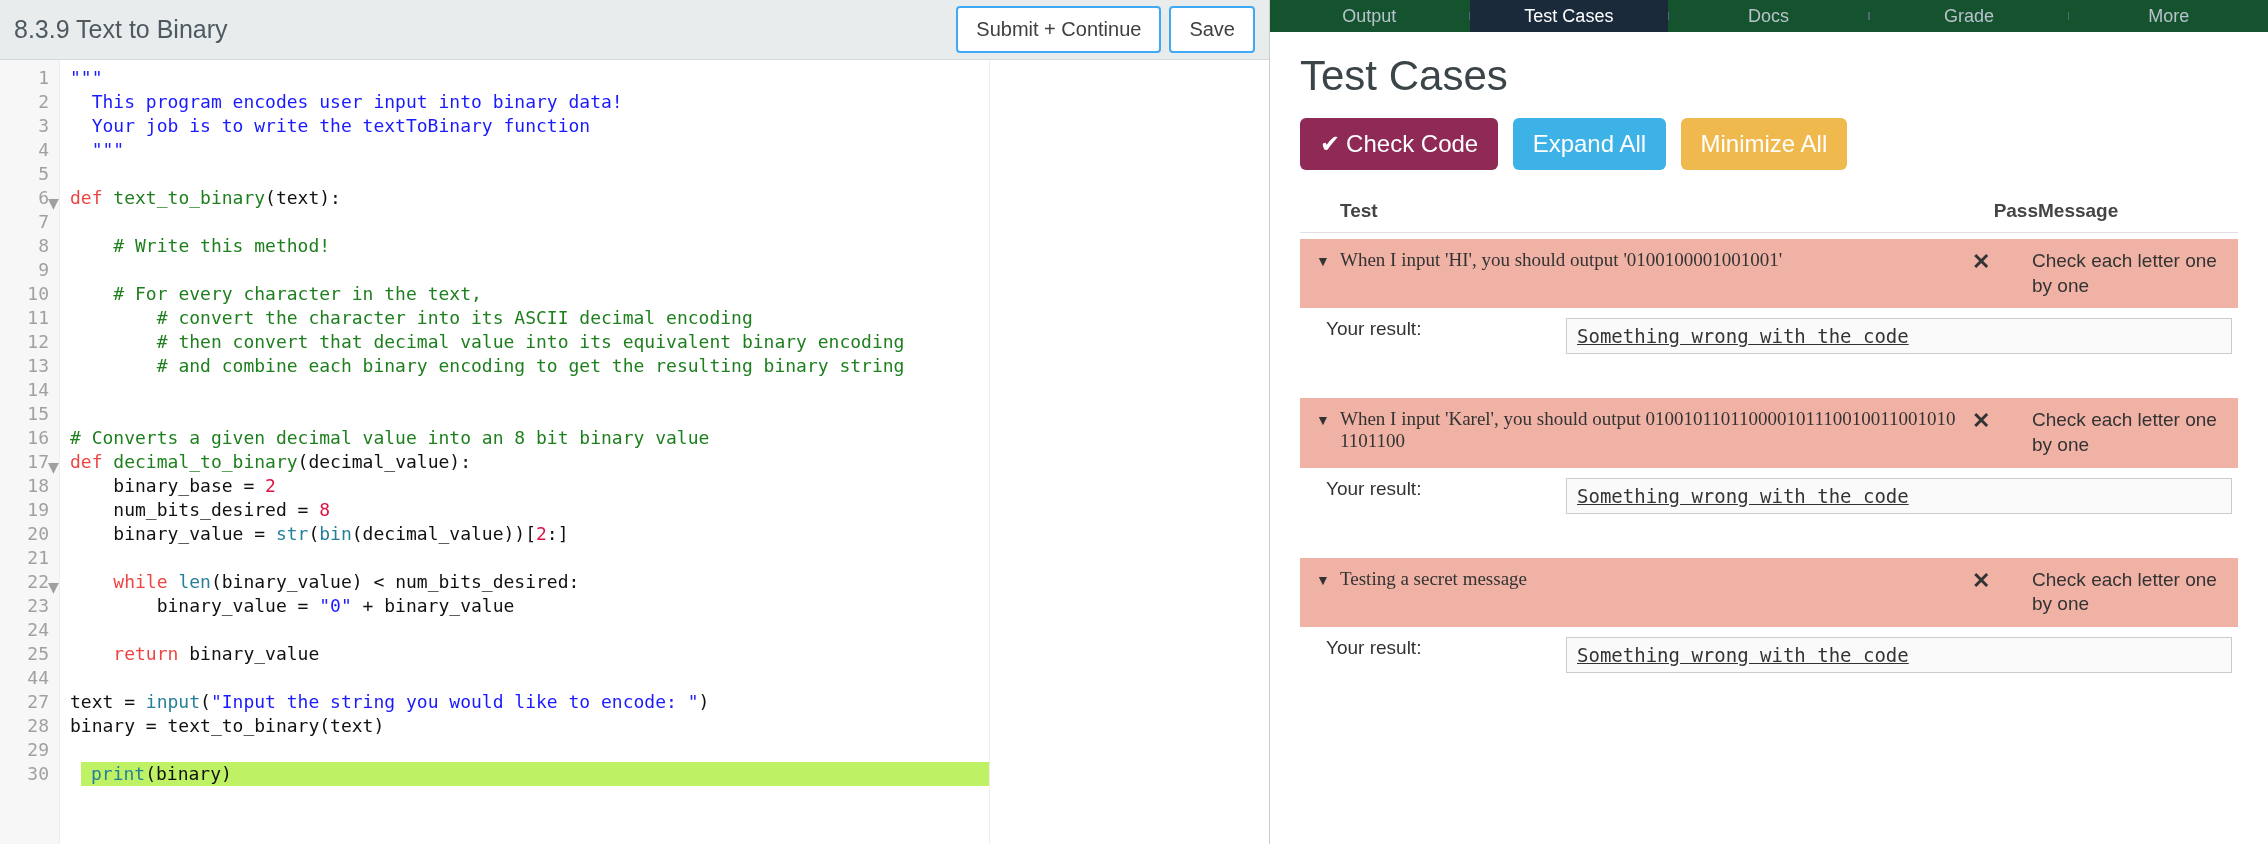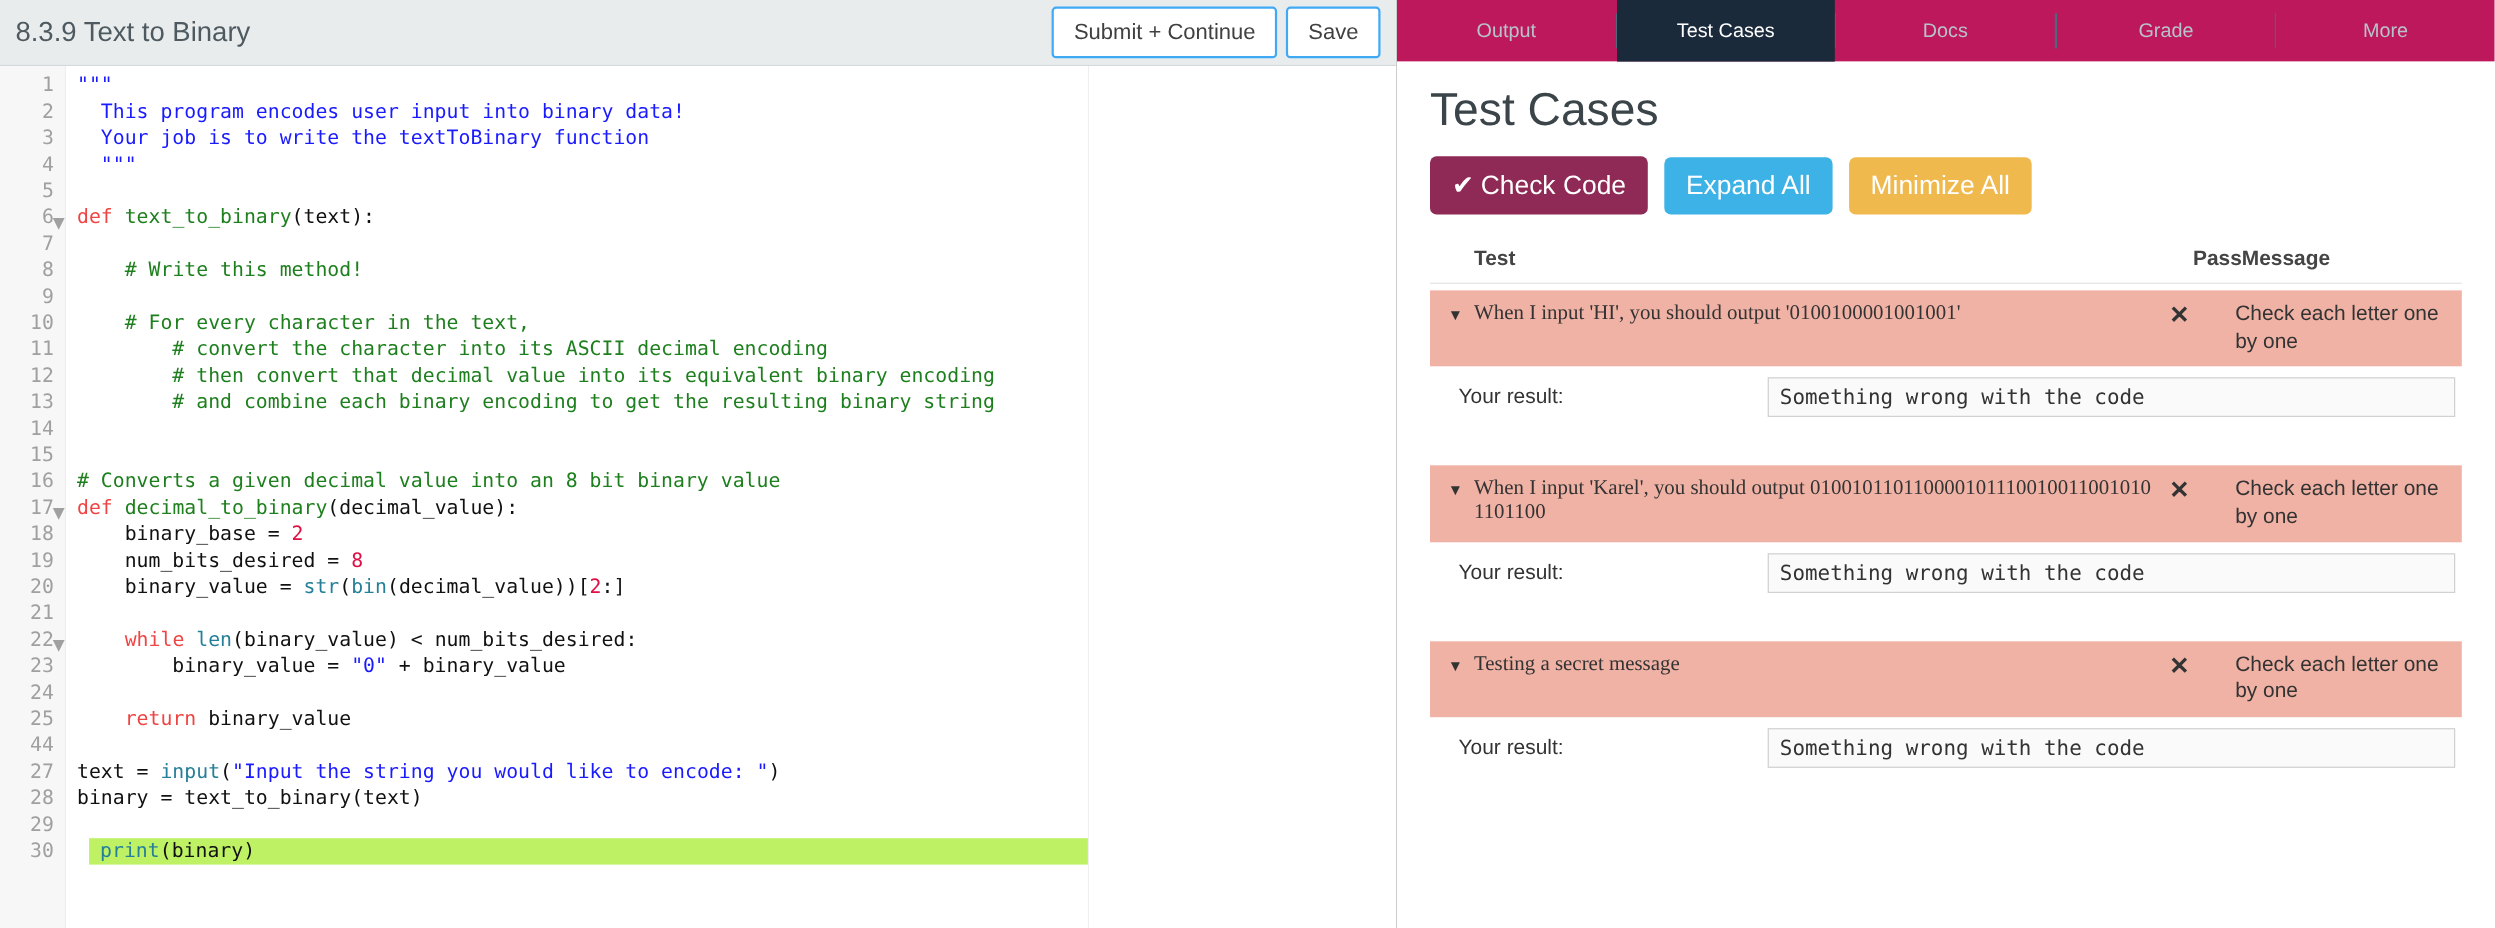--- a/index.html
+++ b/index.html
@@ -27,21 +27,21 @@
 .tok-def { color: #1e7f1e; }
 .tok-com { color: #1e7f1e; }
 .tok-num { color: #d14; }
 .tok-builtin{ color:#267f99;}
 .fold { position: absolute; left: 48px; font-size: 12px; color: #a0a0a0; }
 
 
 .preview { width: 280px; background: #fff; border-left: 1px solid #eee; }
 
 
-.tabs { height: 56px; background: #be185d; display: flex; align-items: stretch; }
+.tabs { height: 32px; background: #14532d; display: flex; align-items: stretch; }
 .tab { flex: 1; display: flex; align-items: center; justify-content: center; color: #b7c2cc; font-size: 18px; cursor: pointer; position: relative; }
 .tab.active { background: #1a2a3a; color: #fff; }
 .tab-sep { width: 1px; background: #51677d; margin: 12px 0; }
 
 .rbody { flex: 1; padding: 20px 30px; overflow: auto; background: #fff; }
 .rtitle { font-size: 42px; color: #3a4449; font-weight: 400; margin-bottom: 18px; }
 .btnrow { margin-bottom: 20px; }
 .pill { display: inline-block; font-size: 24px; padding: 12px 20px; border-radius: 6px; color: #fff; cursor: pointer; margin-right: 10px; border: none; }
 .pill-purple { background: #8e2a55; }
 .pill-blue   { background: #3db2e6; }
@@ -53,24 +53,24 @@
 .col-test { flex: 1; padding-left: 0; }
 .col-pass { width: 60px; text-align: right; }
 .col-msg  { width: 200px; }
 
 .case { margin-top: 6px; }
 .case-hd { background: #f0b2a5; display: flex; align-items: flex-start; padding: 10px 6px; font-size: 19px; color: #333; }
 .case-hd .arw { width: 34px; text-align: center; cursor: pointer; font-size: 14px; padding-top: 4px; }
 .case-hd .tst { flex: 1; font-family: Liberation Serif, serif; font-size: 19px; word-break: break-all; padding-right: 10px; }
 .case-hd .ps  { width: 60px; text-align: left; font-weight: 700; font-size: 22px; }
 .case-hd .mg  { width: 200px; font-size: 19px; line-height: 1.3; }
-.case-res { display: flex; align-items: center; padding: 10px 6px; font-size: 19px; gap: 41px; }
+.case-res { display: flex; align-items: flex-start; padding: 10px 6px; font-size: 19px; }
 .case-res .rl { width: 260px; color: #333; padding-left: 20px; }
 .case-res .rv { flex: 1; }
-.case-res .rv .box { border: 1px solid #ccc; background: #fafafa; padding: 6px 10px; font-family: "Menlo","Consolas",monospace; font-size: 19px; color: #333; }
+.case-res .rv .box { border: 1px solid #ccc; background: #fafafa; padding: 6px 10px; font-family: "Menlo","Consolas",monospace; font-size: 19px; color: #333; text-decoration: underline; }
 .case + .case { margin-top: 34px; }
 </style>
 </head>
 <body>
 
 <div class="app">
 
   <div class="left">
     <div class="lhdr">
       <div class="lhdr-title">8.3.9 Text to Binary</div>

